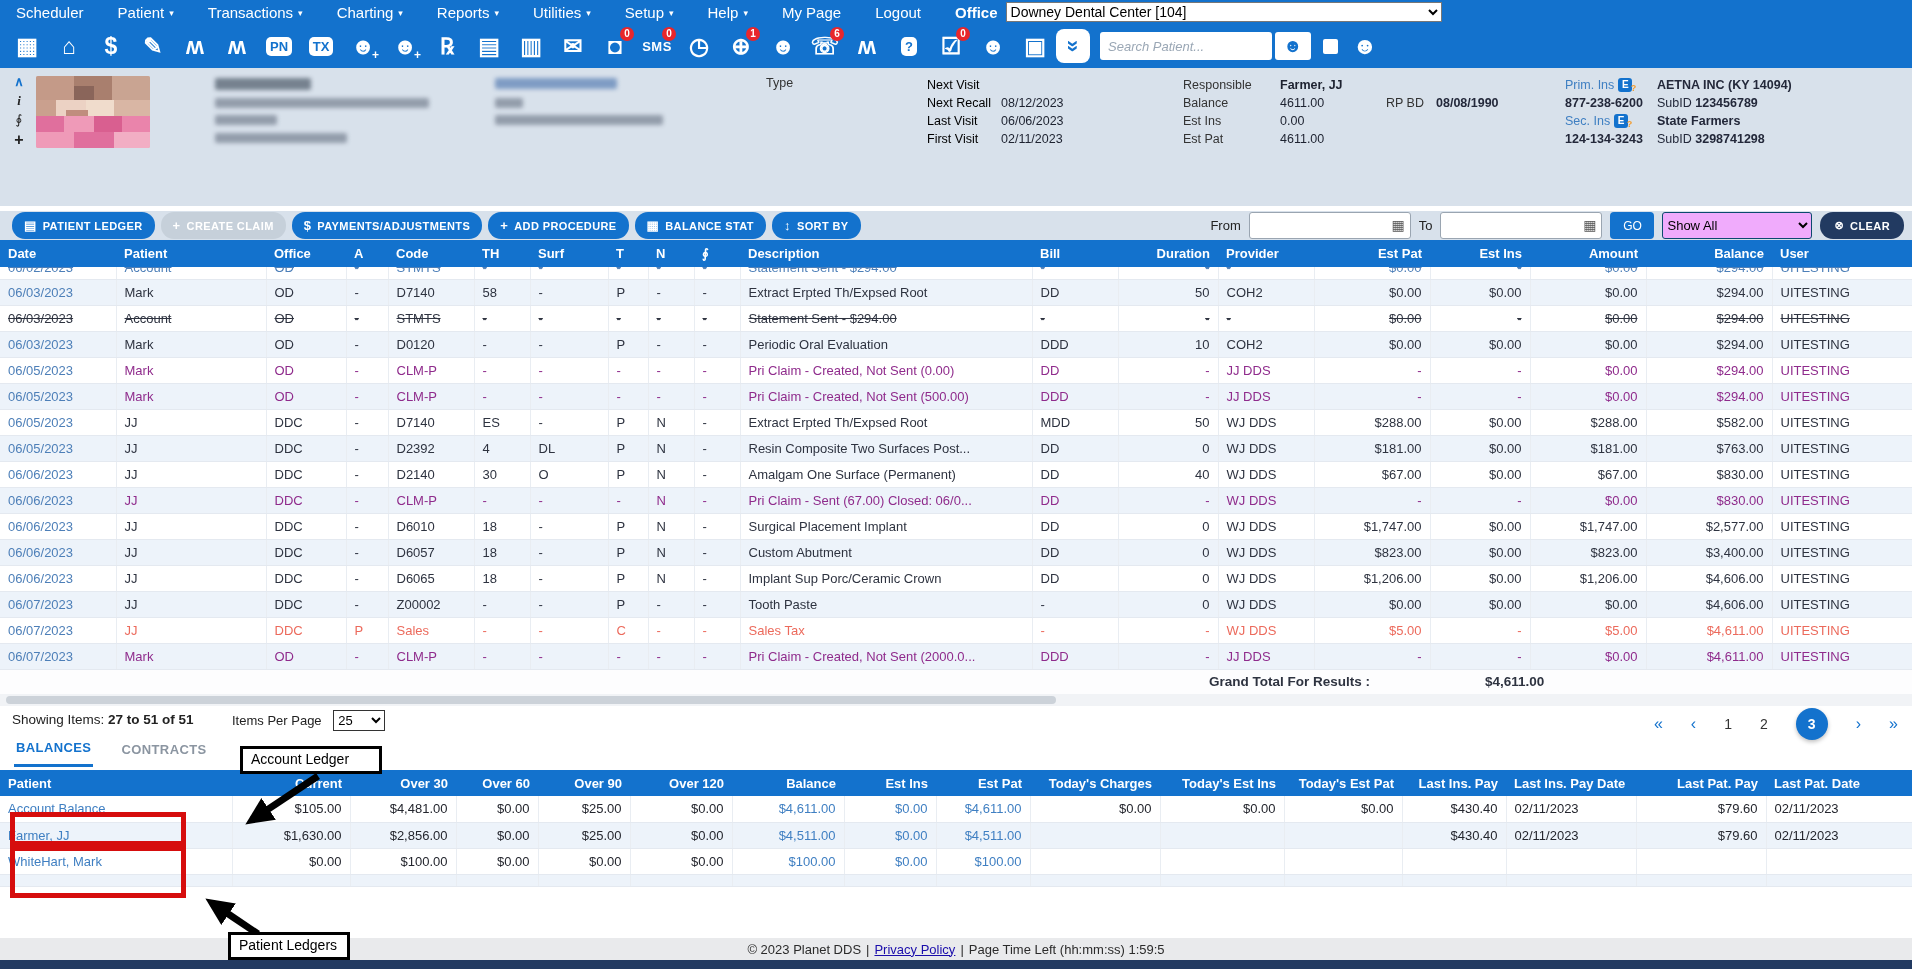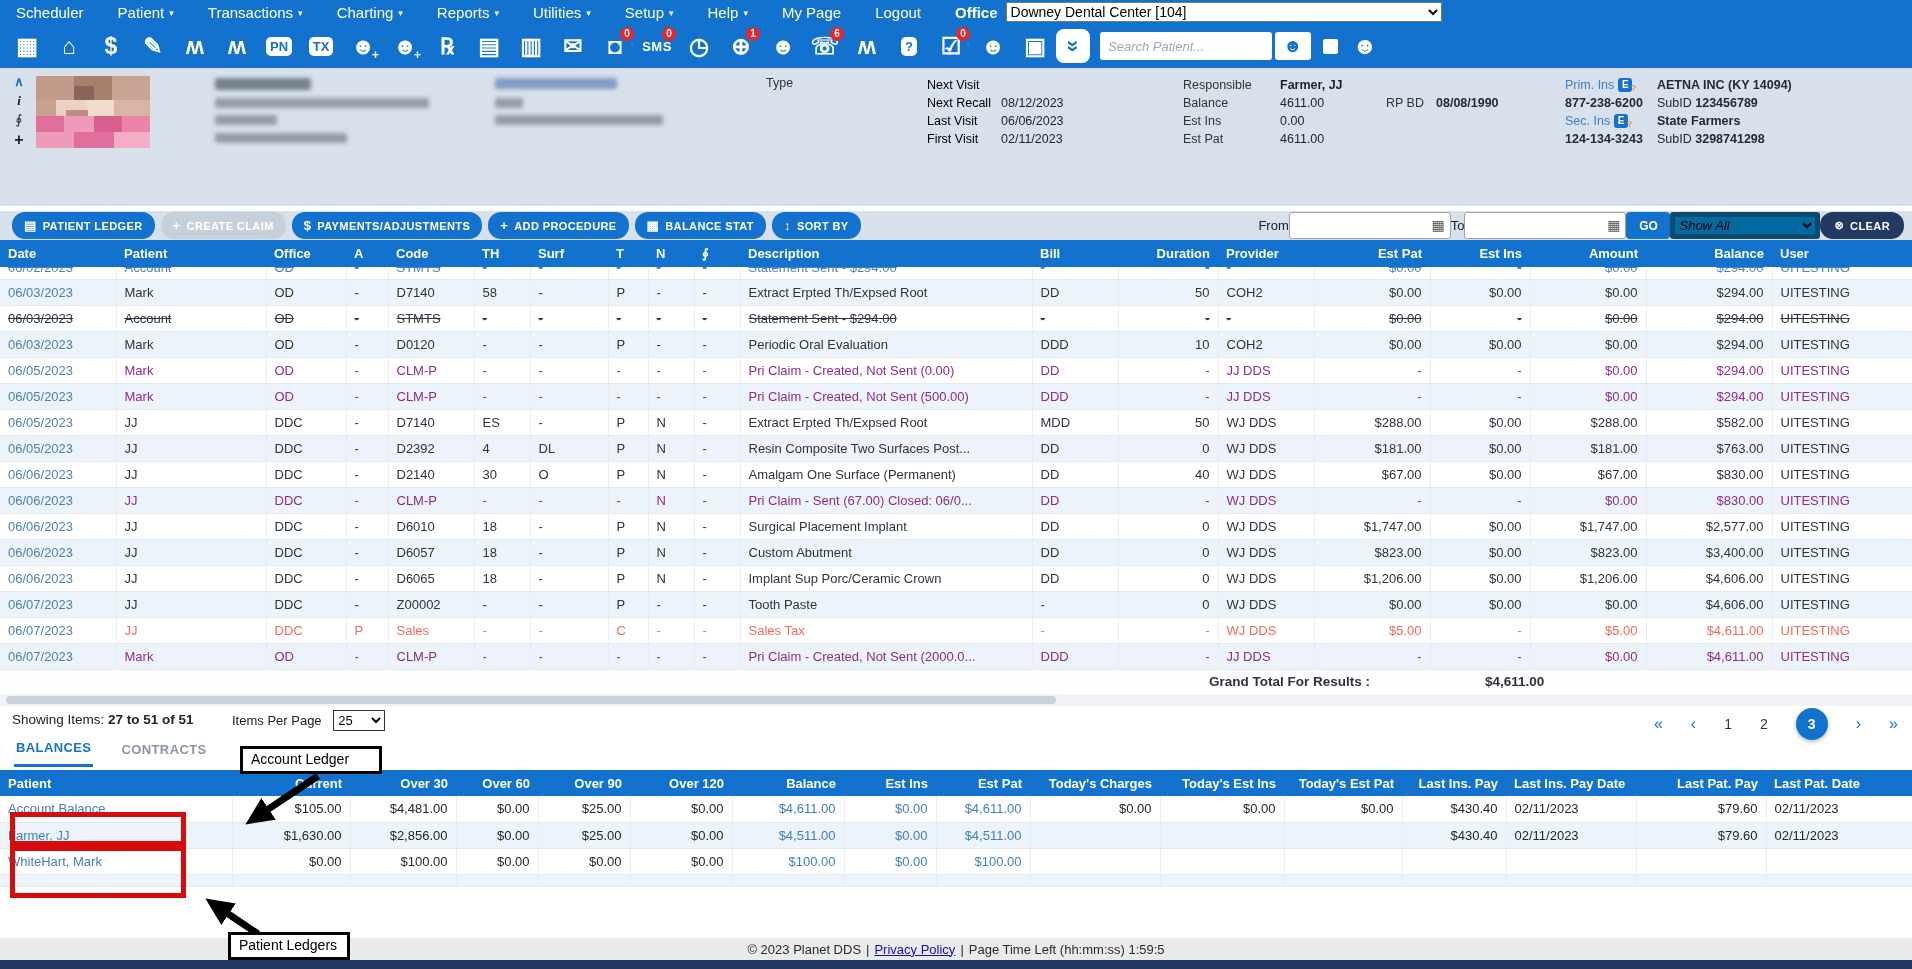--- a/index.html
+++ b/index.html
@@ -69,26 +69,26 @@
            text-align:center; line-height: 14px; border-radius: 3px; position:relative; }
   .eicon i { position:absolute; right:-4px; bottom:-3px; color:#f29b2e; font-size: 9px; font-style: normal; }
 
   
   #actionbar { height: 34px; background: var(--panel); border-top: 5px solid #fff; display:flex; align-items:center; justify-content: space-between; padding: 0 8px 0 12px; }
   #ab-left { display:flex; align-items:center; gap: 6px; }
   .ab-btn { display:flex; align-items:center; gap:6px; height: 27px; padding: 0 12px; background: var(--accent); color:#fff;
             border: none; border-radius: 13px; font-family:"Liberation Sans",sans-serif; font-size: 11px; font-weight: bold; letter-spacing:.4px; cursor:pointer; white-space:nowrap; }
   .ab-btn.disabled { background:#c6d0da; cursor: default; }
   .ab-ic { font-size: 13px; font-weight: bold; }
-  #ab-right { display:flex; align-items:center; font-size: 13px; color:#222; }
+  #ab-right { display:flex; align-items:center; gap: 8px; font-size: 13px; color:#222; }
   .date-wrap { position: relative; }
   .date-input { width: 162px; height: 27px; border: 1px solid #9aa5b1; border-radius: 3px; background:#fff; padding: 0 24px 0 8px; font-size: 13px; }
   .cal-glyph { position:absolute; right: 6px; top: 5px; color:#555; font-size: 14px; pointer-events: none; }
-  #go-btn { height: 27px; width: 44px; background: var(--accent); color:#fff; border:none; border-radius: 4px; font-size: 12px; font-weight:bold; cursor:pointer; }
-  #showall-select { width: 150px; height: 27px; border: 5px solid #0c4a6e; border-radius: 3px; background:#0369a1; font-size: 13px; font-style: italic; }
+  #go-btn { height: 27px; width: 44px; background: var(--accent); color:#fff; border:none; border-radius: 4px; font-size: 12px; font-weight:normal; cursor:pointer; }
+  #showall-select { width: 150px; height: 27px; border: 1px solid #0c4a6e; border-radius: 3px; background:#f0abfc; font-size: 13px; }
   #clear-btn { display:flex; align-items:center; gap:6px; height: 27px; padding: 0 14px; background: var(--navy-btn); color:#fff;
                border:none; border-radius: 13px; font-size: 11px; font-weight:bold; letter-spacing:.4px; cursor:pointer; }
 
   
   #ledger-table { width: 1912px; border-collapse: collapse; table-layout: fixed; font-size: 13px; }
   #ledger-table th { background: var(--accent); color:#fff; font-weight: bold; height: 27px; padding: 0 8px; text-align: left;
                      white-space: nowrap; overflow: hidden; }
   #ledger-table td { height: 26px; padding: 0 8px; border-bottom: 1px solid #e4e9f0; border-right: 1px solid #e9edf2;
                      white-space: nowrap; overflow: hidden; color:#2e3340; }
   #ledger-table th.num, #ledger-table td.num { text-align: right; }

